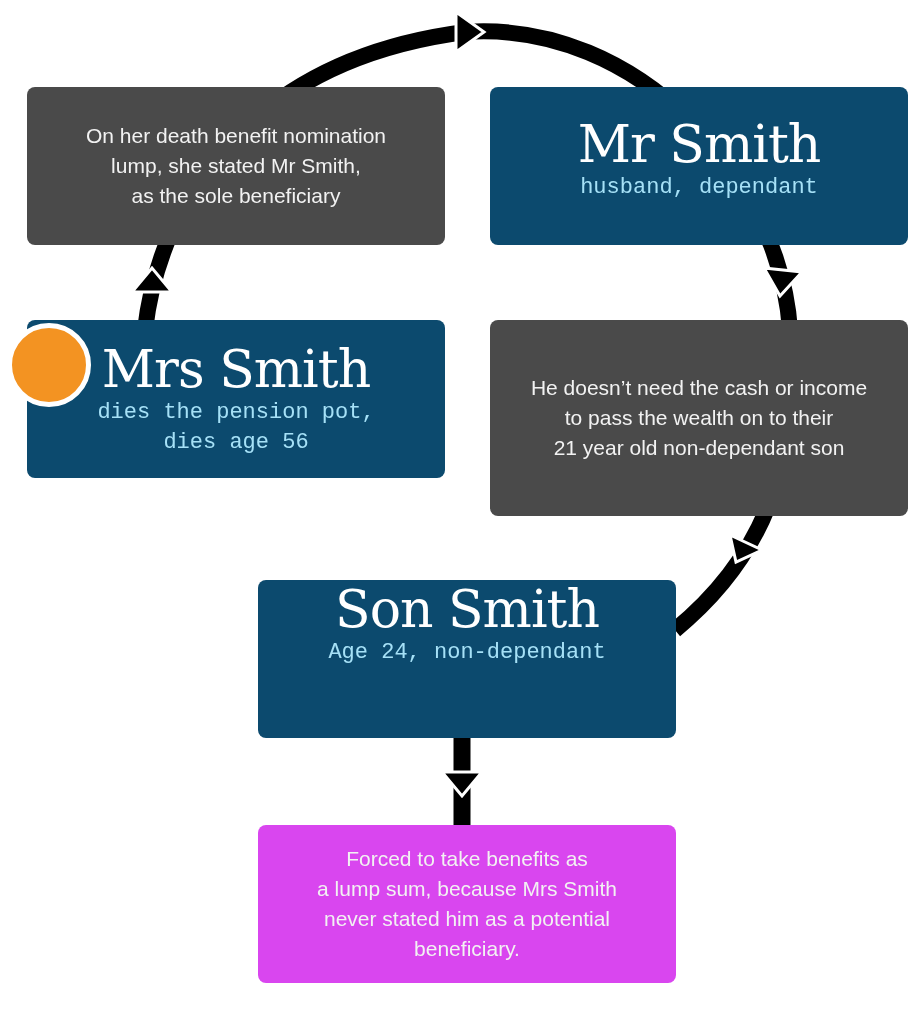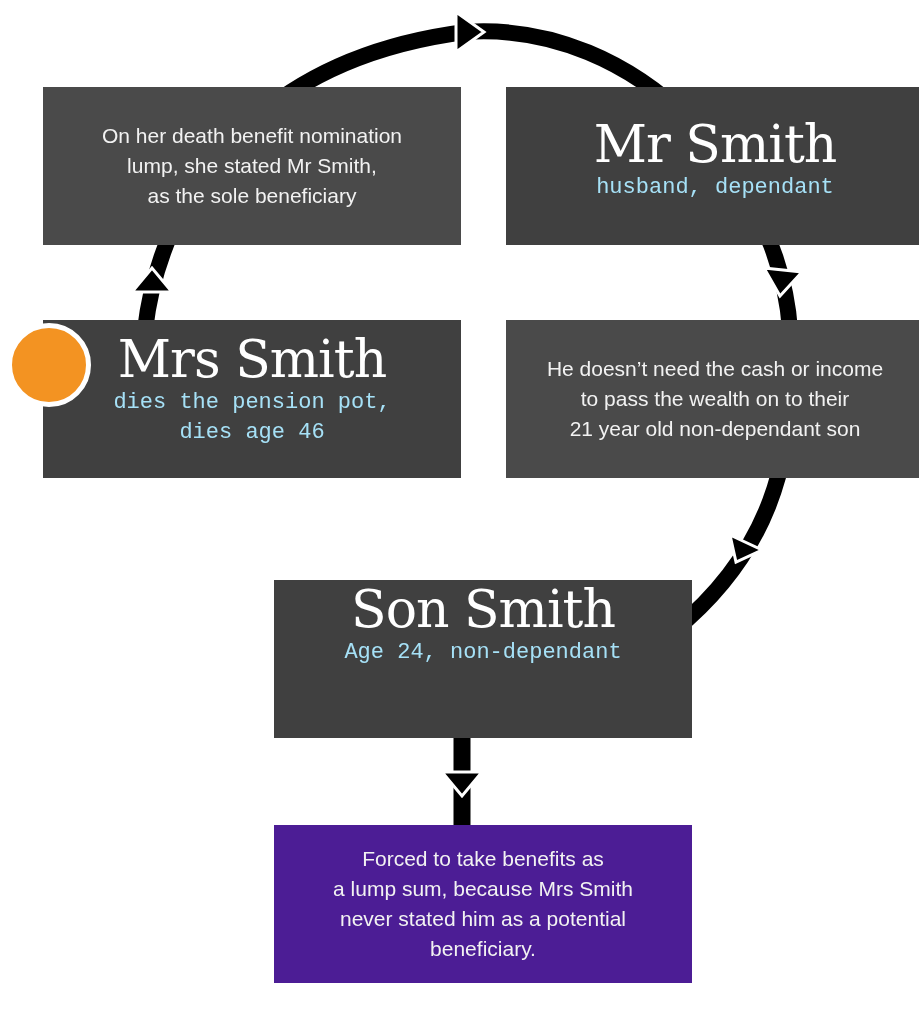--- a/index.html
+++ b/index.html
@@ -1,21 +1,21 @@
 <!DOCTYPE html>
 <html><head>
 <meta charset="utf-8">
 <style>
   html, body { margin:0; padding:0; background:#ffffff; }
   body { width:919px; height:1024px; position:relative; overflow:hidden; font-family:"Liberation Sans", sans-serif; }
   svg.flow { position:absolute; left:0; top:0; width:919px; height:1024px; }
-  .box { position:absolute; box-sizing:border-box; border-radius:0; display:flex; flex-direction:column; align-items:center; justify-content:center; text-align:center; color:#fff;margin-left:16px; }
-  .blue { background:#404040; }
+  .box { position:absolute; box-sizing:border-box; border-radius:8px; display:flex; flex-direction:column; align-items:center; justify-content:center; text-align:center; color:#fff; }
+  .blue { background:#0c4a6e; }
   .grey { background:#4a4a4a; }
-  .black { background:#4c1d95; }
+  .black { background:#d946ef; }
   .name { font-family:"DejaVu Serif", "Liberation Serif", serif; font-size:52px; line-height:58px; color:#fff; letter-spacing:-1px; }
   .sub { font-family:Liberation Mono, monospace; font-size:22px; line-height:30px; color:#a6e1f7; }
   .para { font-family:"Liberation Sans", sans-serif; font-size:21px; line-height:30px; color:#f2f2f2; }
   .dot { position:absolute; left:7px; top:323px; width:74px; height:74px; border-radius:50%; background:#f39322; border:5px solid #fff; box-sizing:content-box; }
 </style>
 </head>
 <body>
 
 <svg class="flow" viewBox="0 0 919 1024">
 
@@ -46,30 +46,30 @@
     <div>lump, she stated Mr Smith,</div>
     <div>as the sole beneficiary</div>
   </div>
 </div>
 
 <div class="box blue" style="left:490px;top:87px;width:418px;height:158px;justify-content:flex-start;padding-top:28px;">
   <div class="name">Mr Smith</div>
   <div class="sub">husband, dependant</div>
 </div>
 
-<div class="box blue" style="left:27px;top:320px;width:418px;height:158px;justify-content:flex-start;padding-top:10px;">
+<div class="box blue" style="left:27px;top:320px;width:418px;height:158px;justify-content:flex-start;padding-top:20px;">
   <div class="name">Mrs Smith</div>
   <div class="sub">
     <div>dies the pension pot,</div>
-    <div>dies age 46</div>
+    <div>dies age 56</div>
   </div>
 </div>
 <div class="dot"></div>
 
-<div class="box grey" style="left:490px;top:320px;width:418px;height:158px;">
+<div class="box grey" style="left:490px;top:320px;width:418px;height:196px;">
   <div class="para">
     <div>He doesn’t need the cash or income</div>
     <div>to pass the wealth on to their</div>
     <div>21 year old non-dependant son</div>
   </div>
 </div>
 
 <div class="box blue" style="left:258px;top:580px;width:418px;height:158px;justify-content:flex-start;">
   <div class="name">Son Smith</div>
   <div class="sub">Age 24, non-dependant</div>

